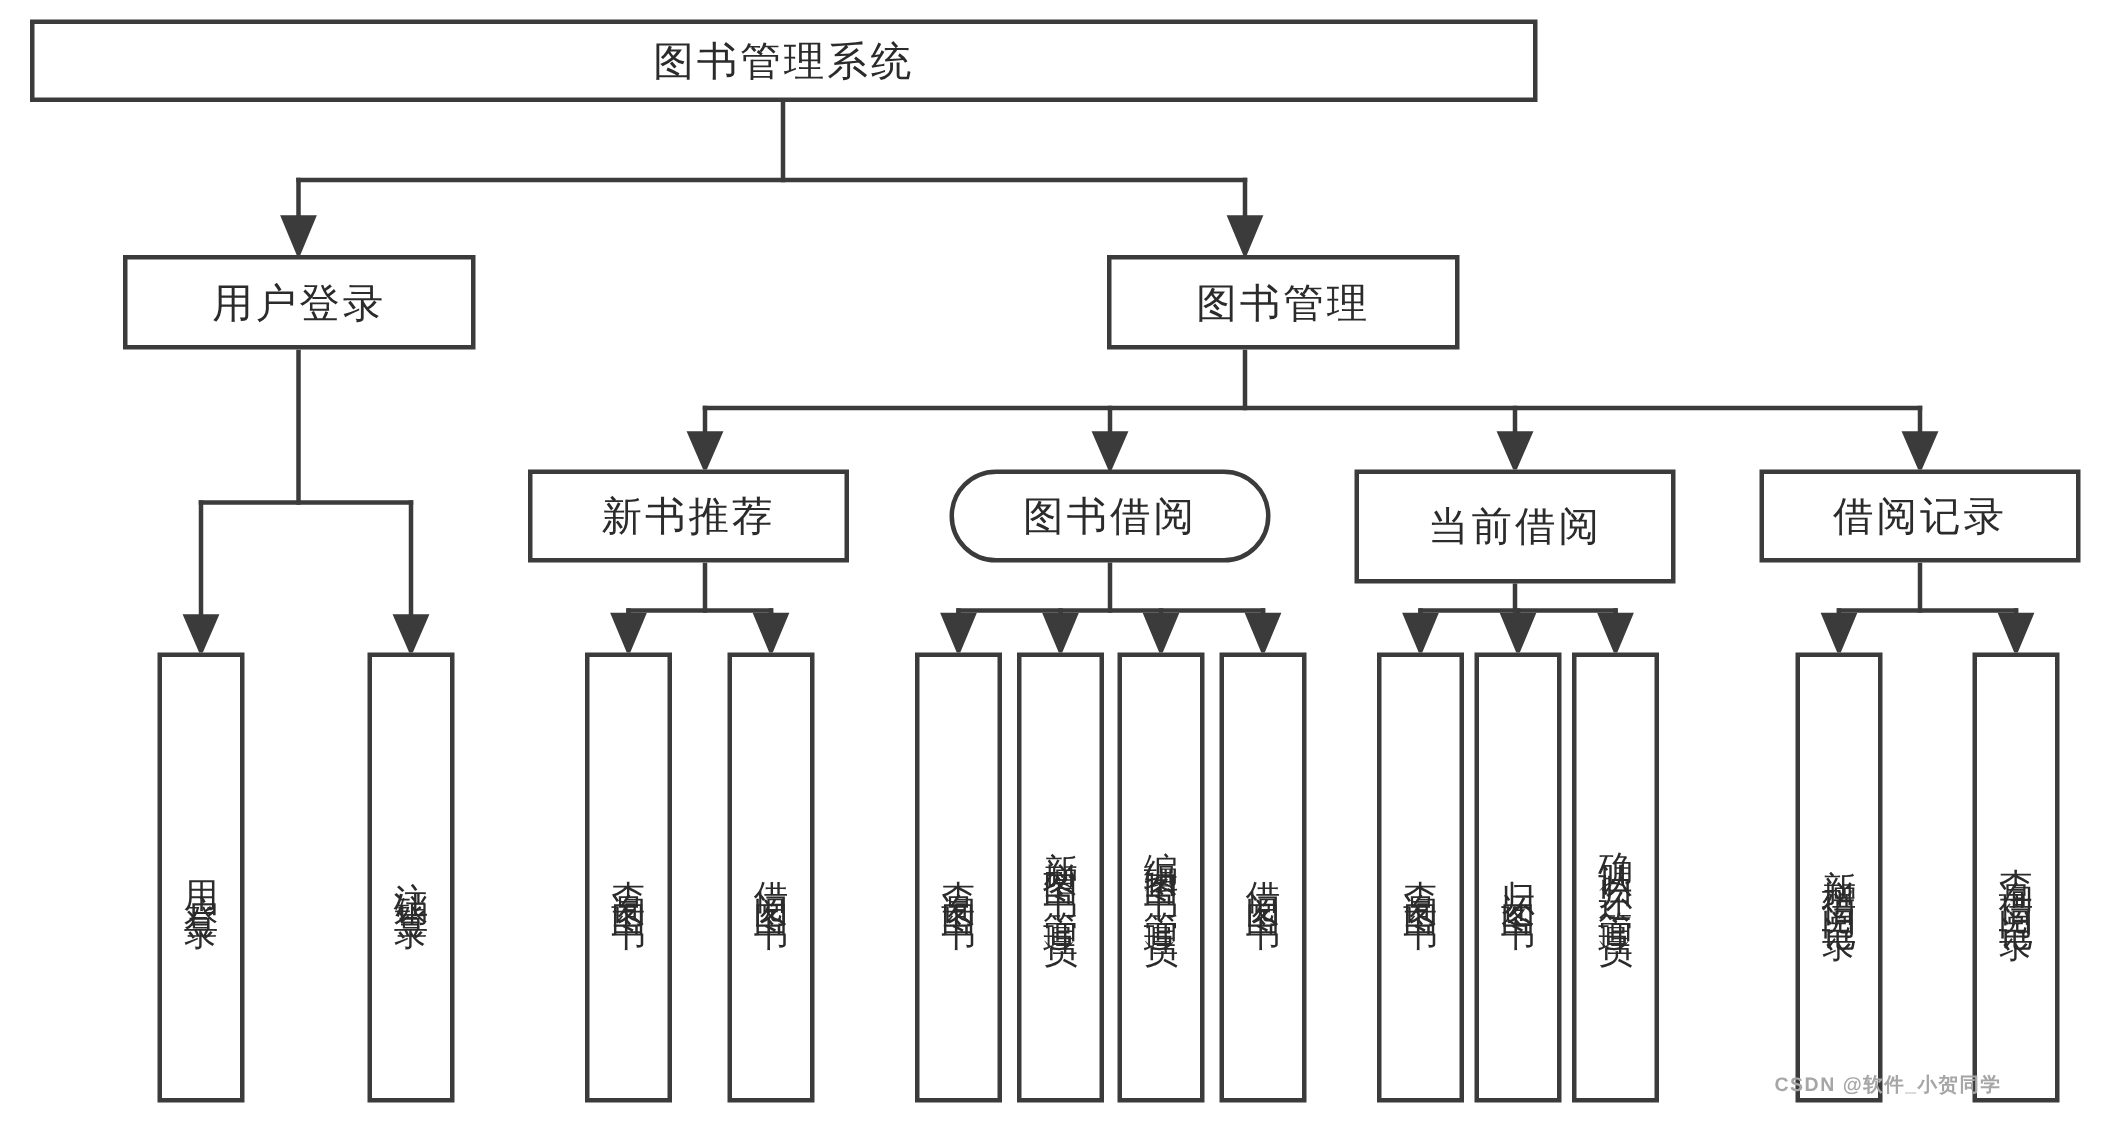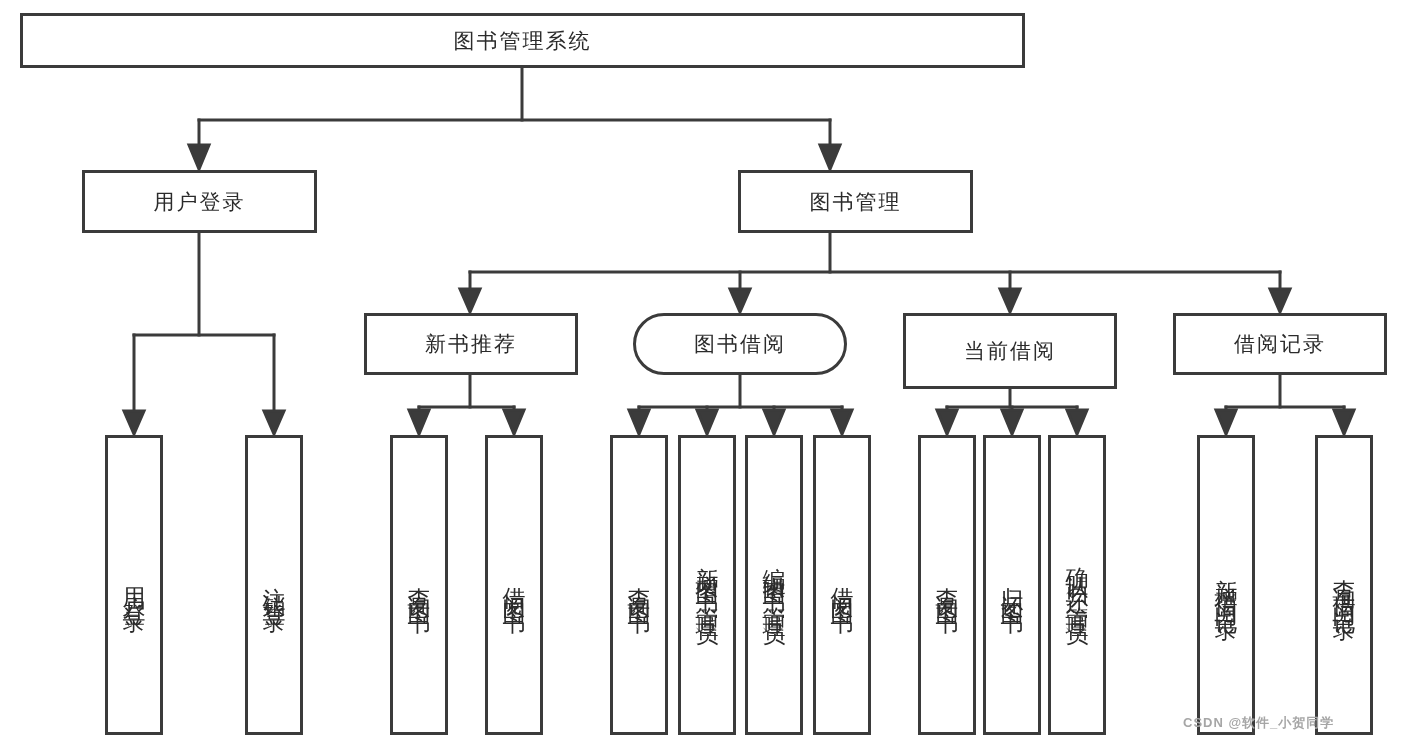--- a/index.html
+++ b/index.html
@@ -26,21 +26,21 @@
     border: 3px solid #3b3b3b;
     background: #ffffff;
     display: flex;
     align-items: center;
     justify-content: center;
     color: #2b2b2b;
     z-index: 2;
   }
 
   .hnode {
-    font-size: 21px;
+    font-size: 27px;
     letter-spacing: 2px;
   }
 
   .vnode {
     writing-mode: vertical-rl;
     text-orientation: mixed;
     font-size: 23px;
     letter-spacing: 8px;
     line-height: 1;
   }
@@ -124,21 +124,21 @@
       <polygon points="1216,410 1236,410 1226,434"></polygon>
       <polygon points="1334,410 1354,410 1344,434"></polygon>
     </g>
   </svg>
 
   <div class="node hnode" style="left:20px; top:13px; width:1005px; height:55px;">图书管理系统</div>
 
   <div class="node hnode" style="left:82px; top:170px; width:235px; height:63px;">用户登录</div>
   <div class="node hnode" style="left:712px; top:170px; width:235px; height:63px;margin-left:26px;">图书管理</div>
 
-  <div class="node hnode" style="left:364px; top:313px; width:214px; height:62px;">新书推荐</div>
+  <div class="node hnode" style="left:352px; top:313px; width:214px; height:62px;">新书推荐</div>
   <div class="node hnode" style="left:633px; top:313px; width:214px; height:62px;border-radius:31px;">图书借阅</div>
   <div class="node hnode" style="left:903px; top:313px; width:214px; height:76px;">当前借阅</div>
   <div class="node hnode" style="left:1173px; top:313px; width:214px; height:62px;">借阅记录</div>
 
   <div class="node vnode" style="left:105px; top:435px; width:58px; height:300px;">用户登录</div>
   <div class="node vnode" style="left:245px; top:435px; width:58px; height:300px;">注销登录</div>
 
   <div class="node vnode" style="left:390px; top:435px; width:58px; height:300px;">查询图书</div>
   <div class="node vnode" style="left:485px; top:435px; width:58px; height:300px;">借阅图书</div>
 

